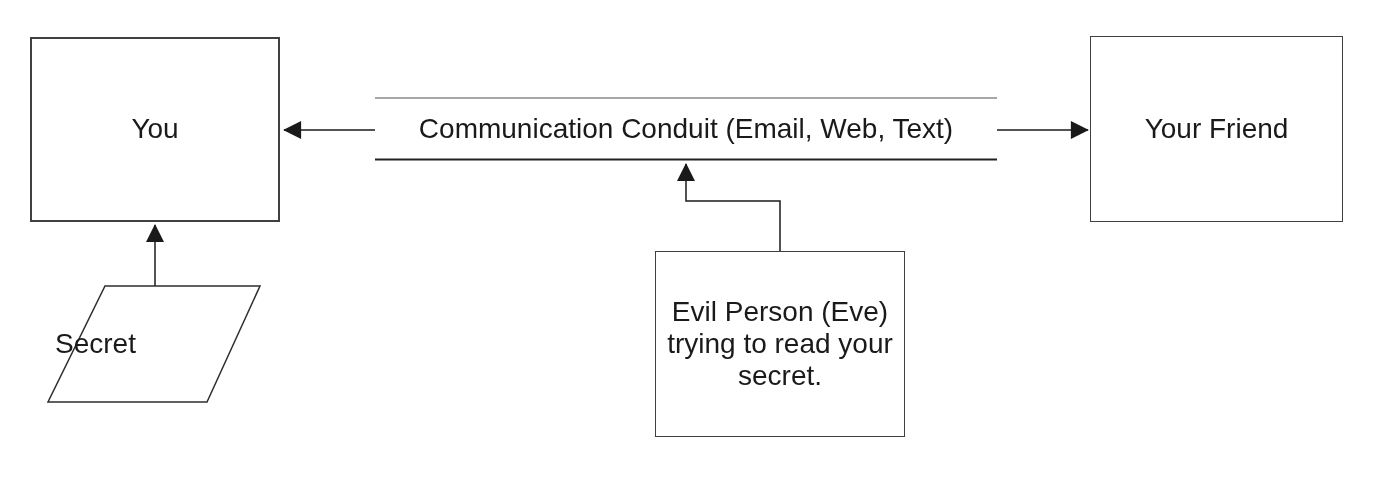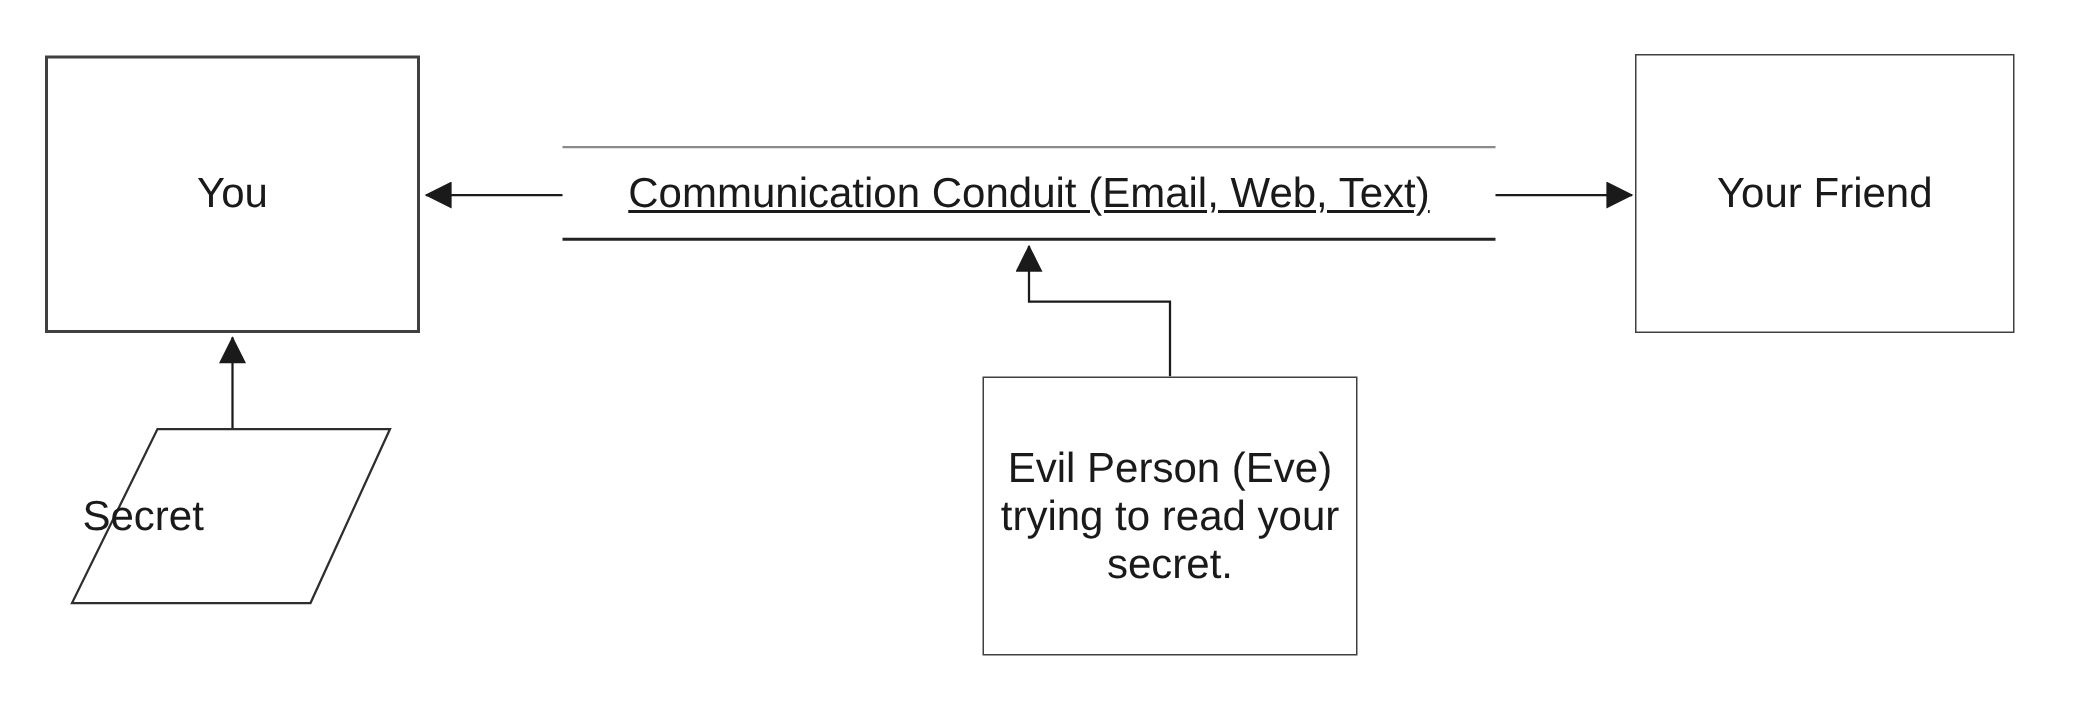--- a/index.html
+++ b/index.html
@@ -47,21 +47,20 @@
     position: absolute;
     left: 375px;
     top: 99px;
     width: 622px;
     height: 60px;
     display: flex;
     align-items: center;
     justify-content: center;
     font-size: 28px;
     text-align: center;
-    text-decoration: underline;
   }
   #secret-label {
     position: absolute;
     left: 55px;
     top: 286px;
     width: 200px;
     height: 116px;
     display: flex;
     align-items: center;
     justify-content: flex-start;

